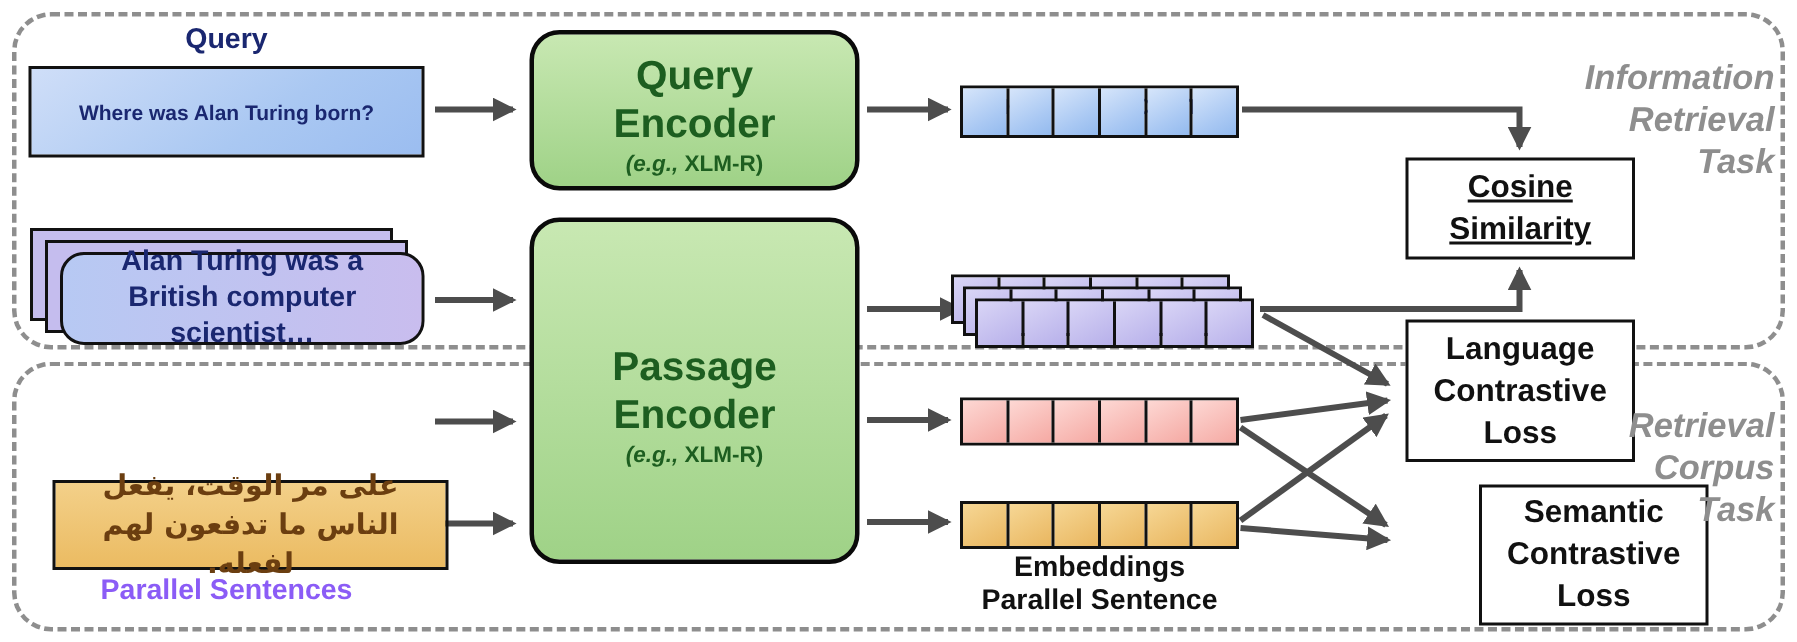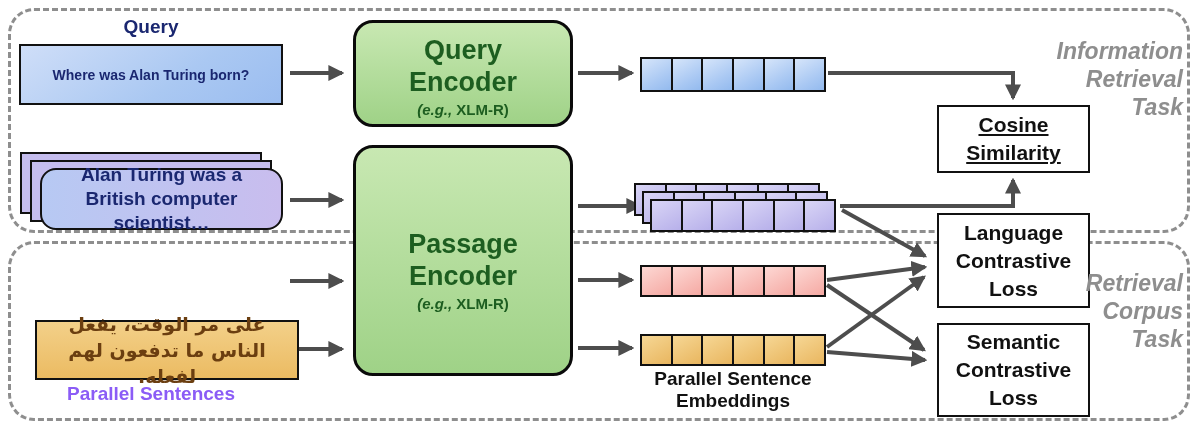--- a/index.html
+++ b/index.html
@@ -174,32 +174,32 @@
     </div>
   <div class="abs cellrow cells-orange" style="left:640px; top:334px; width:186px; height:32px;">
       <span class="cell"></span>
       <span class="cell"></span>
       <span class="cell"></span>
       <span class="cell"></span>
       <span class="cell"></span>
       <span class="cell"></span>
     </div>
   <div class="abs side-label" style="left:633px; top:368px; width:200px; color:#111; line-height:22px;">
+    <div>Embeddings</div>
     <div>Parallel Sentence</div>
-    <div>Embeddings</div>
   </div>
 
   <div class="abs opbox" style="left:937px; top:105px; width:153px; height:68px;text-decoration:underline;">
     <div>Cosine</div>
     <div>Similarity</div>
   </div>
   <div class="abs opbox" style="left:937px; top:213px; width:153px; height:95px;">
     <div>Language</div>
     <div>Contrastive</div>
     <div>Loss</div>
   </div>
-  <div class="abs opbox" style="left:937px; top:323px; width:153px; height:94px;">
+  <div class="abs opbox" style="left:986px; top:323px; width:153px; height:94px;">
     <div>Semantic</div>
     <div>Contrastive</div>
     <div>Loss</div>
   </div>
 
 </div>
 
 </body></html>

